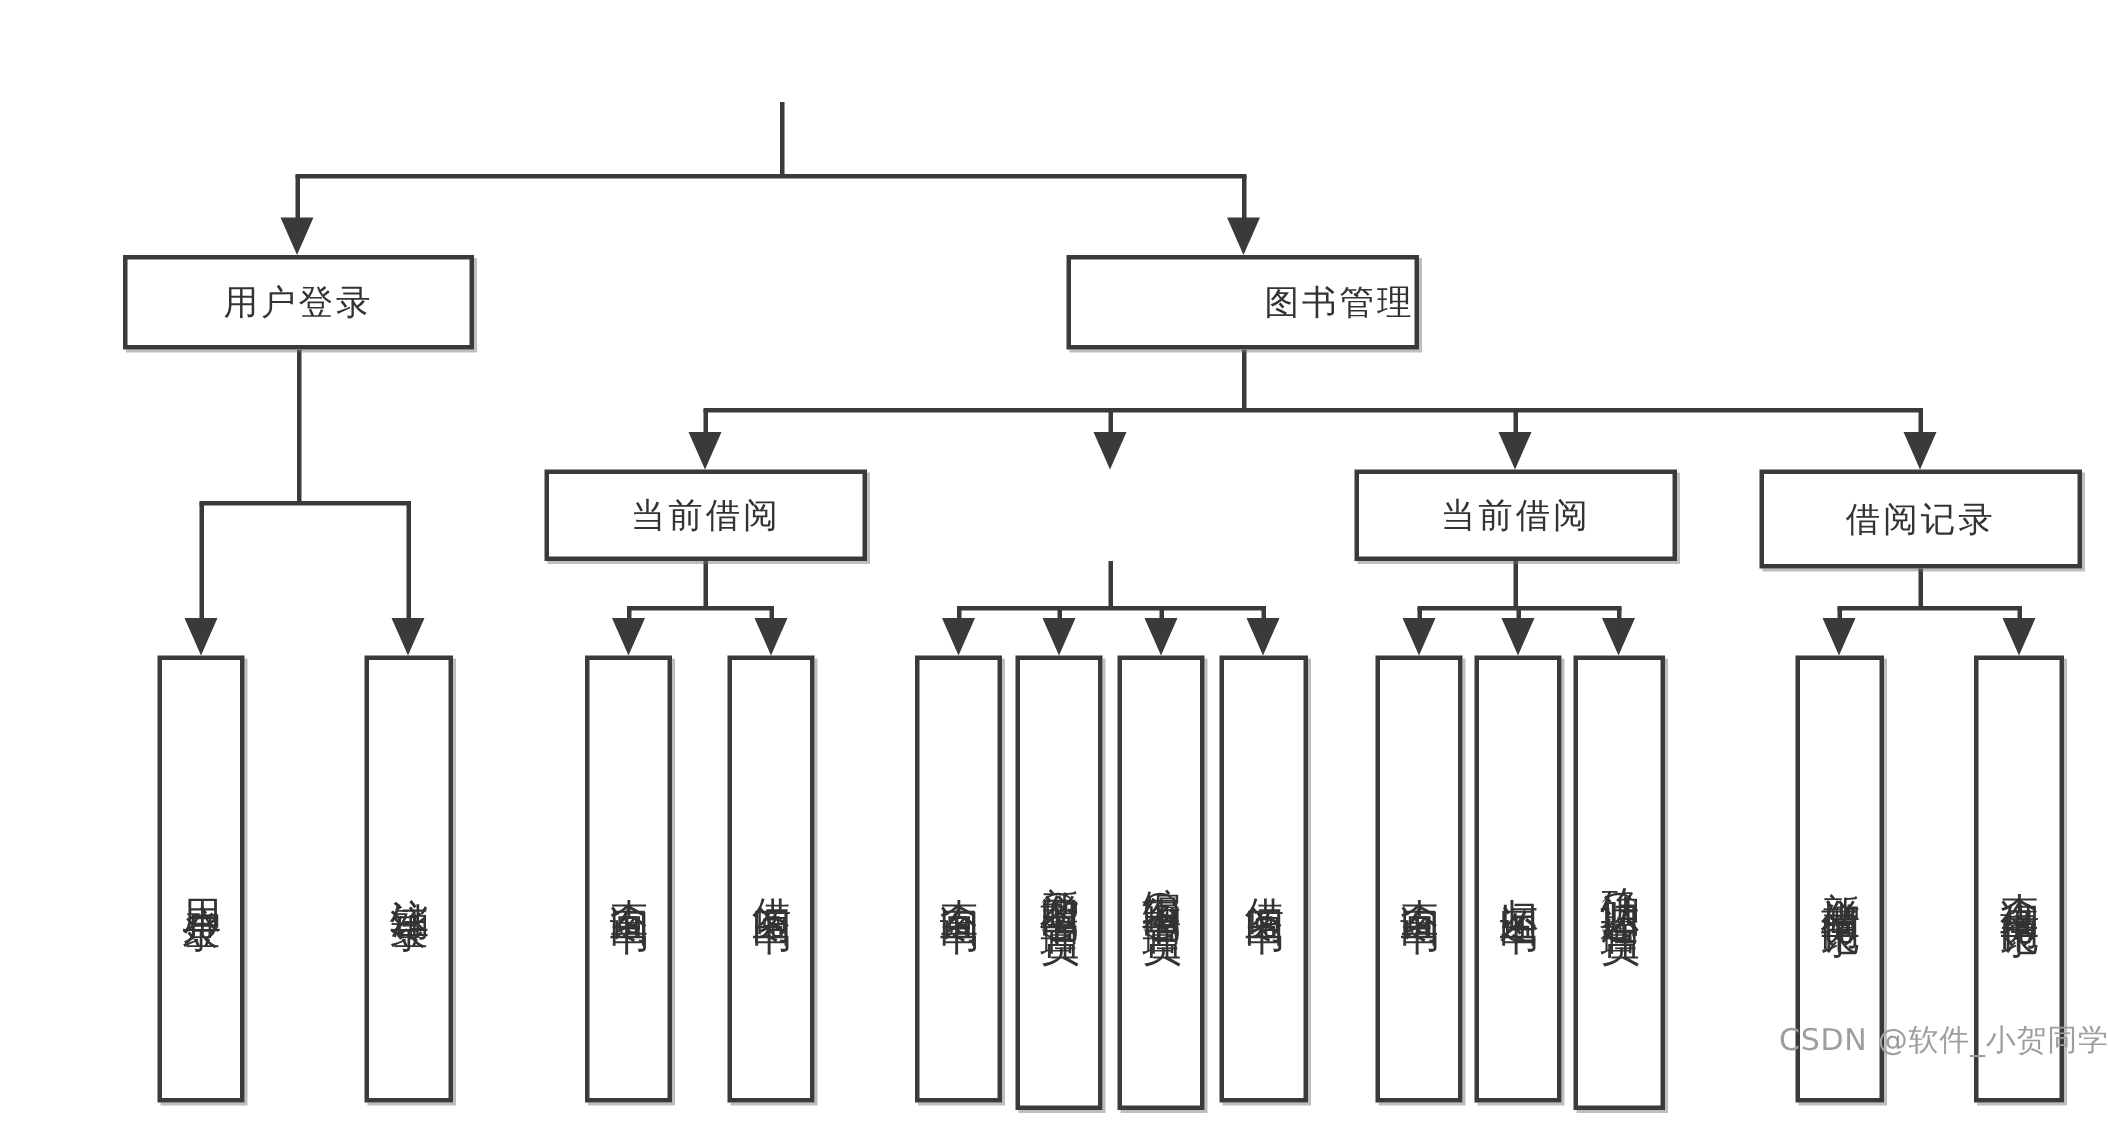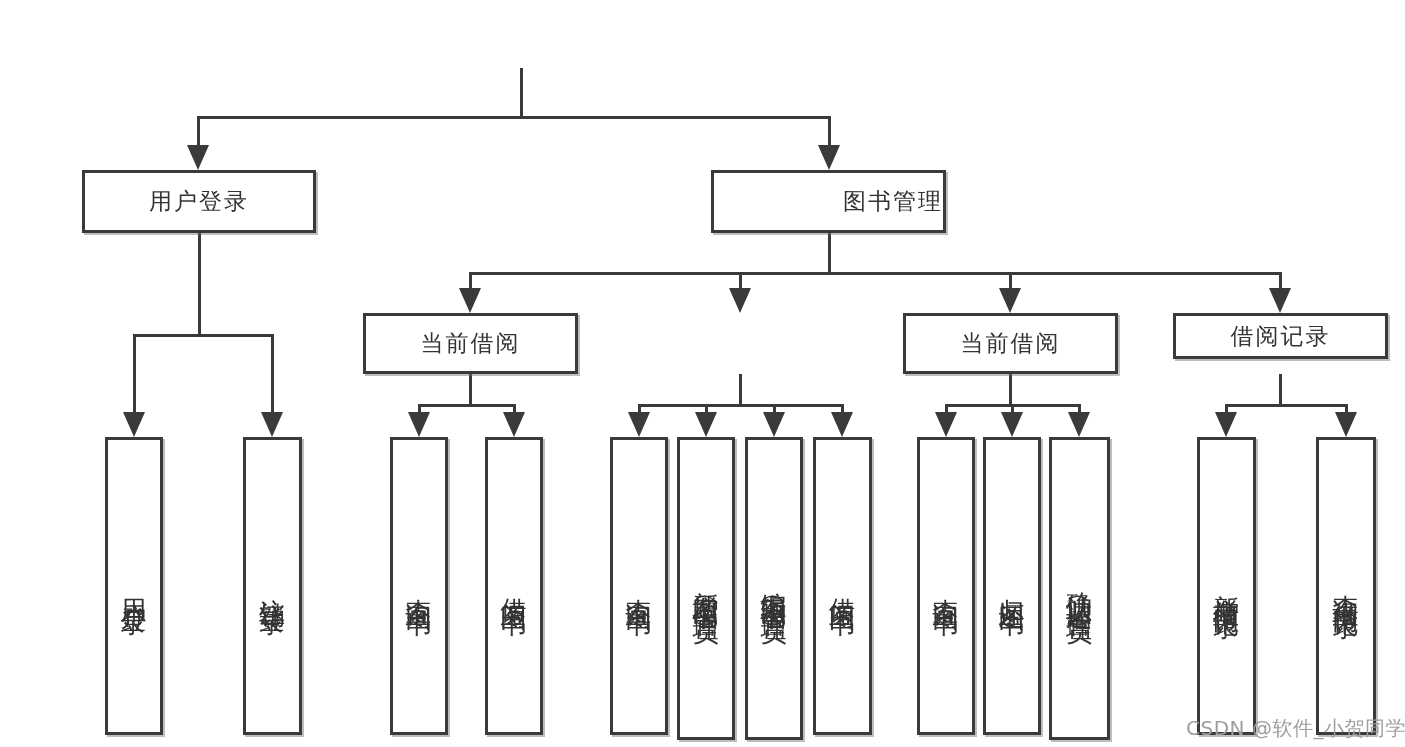--- a/index.html
+++ b/index.html
@@ -110,21 +110,21 @@
     </div>
     <div class="node h" style="left: 711px; top: 170px; width: 235px; height: 63px; justify-content: flex-end;">
       <span>图书管理</span>
     </div>
     <div class="node h" style="left: 363px; top: 313px; width: 215px; height: 61px;">
       <span>当前借阅</span>
     </div>
     <div class="node h" style="left: 903px; top: 313px; width: 215px; height: 61px;">
       <span>当前借阅</span>
     </div>
-    <div class="node h" style="left: 1173px; top: 313px; width: 215px; height: 46px;">
+    <div class="node h" style="left: 1173px; top: 313px; width: 215px; height: 66px;">
       <span>借阅记录</span>
     </div>
     <div class="node v" style="left: 105px; top: 437px; width: 58px; height: 298px;">
       <span>用户登录</span>
     </div>
     <div class="node v" style="left: 243px; top: 437px; width: 59px; height: 298px;">
       <span>注销登录</span>
     </div>
     <div class="node v" style="left: 390px; top: 437px; width: 58px; height: 298px;">
       <span>查询图书</span>
@@ -152,14 +152,14 @@
     </div>
     <div class="node v" style="left: 1049px; top: 437px; width: 61px; height: 303px;">
       <span>确认归还（管理员）</span>
     </div>
     <div class="node v" style="left: 1197px; top: 437px; width: 59px; height: 298px;">
       <span>新增借阅记录</span>
     </div>
     <div class="node v" style="left: 1316px; top: 437px; width: 60px; height: 298px;">
       <span>查询借阅记录</span>
     </div>
-    <div class="watermark" style="left:1186px; top:715px;">CSDN @软件_小贺同学</div>
+    <div class="watermark" style="left:1186px; top:680px;">CSDN @软件_小贺同学</div>
   </div>
 
 </body></html>

